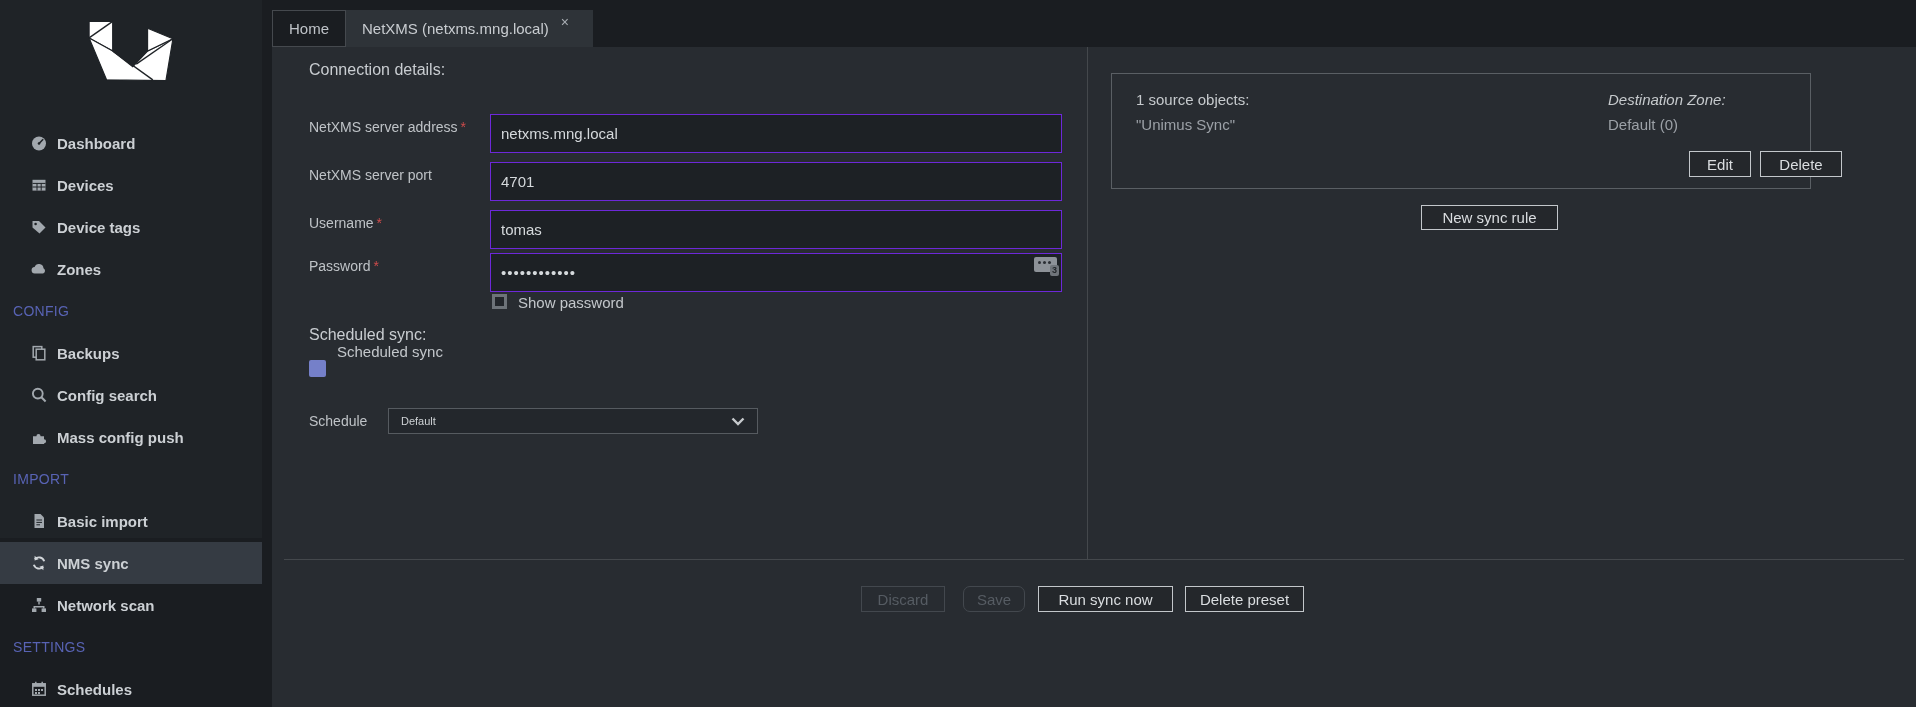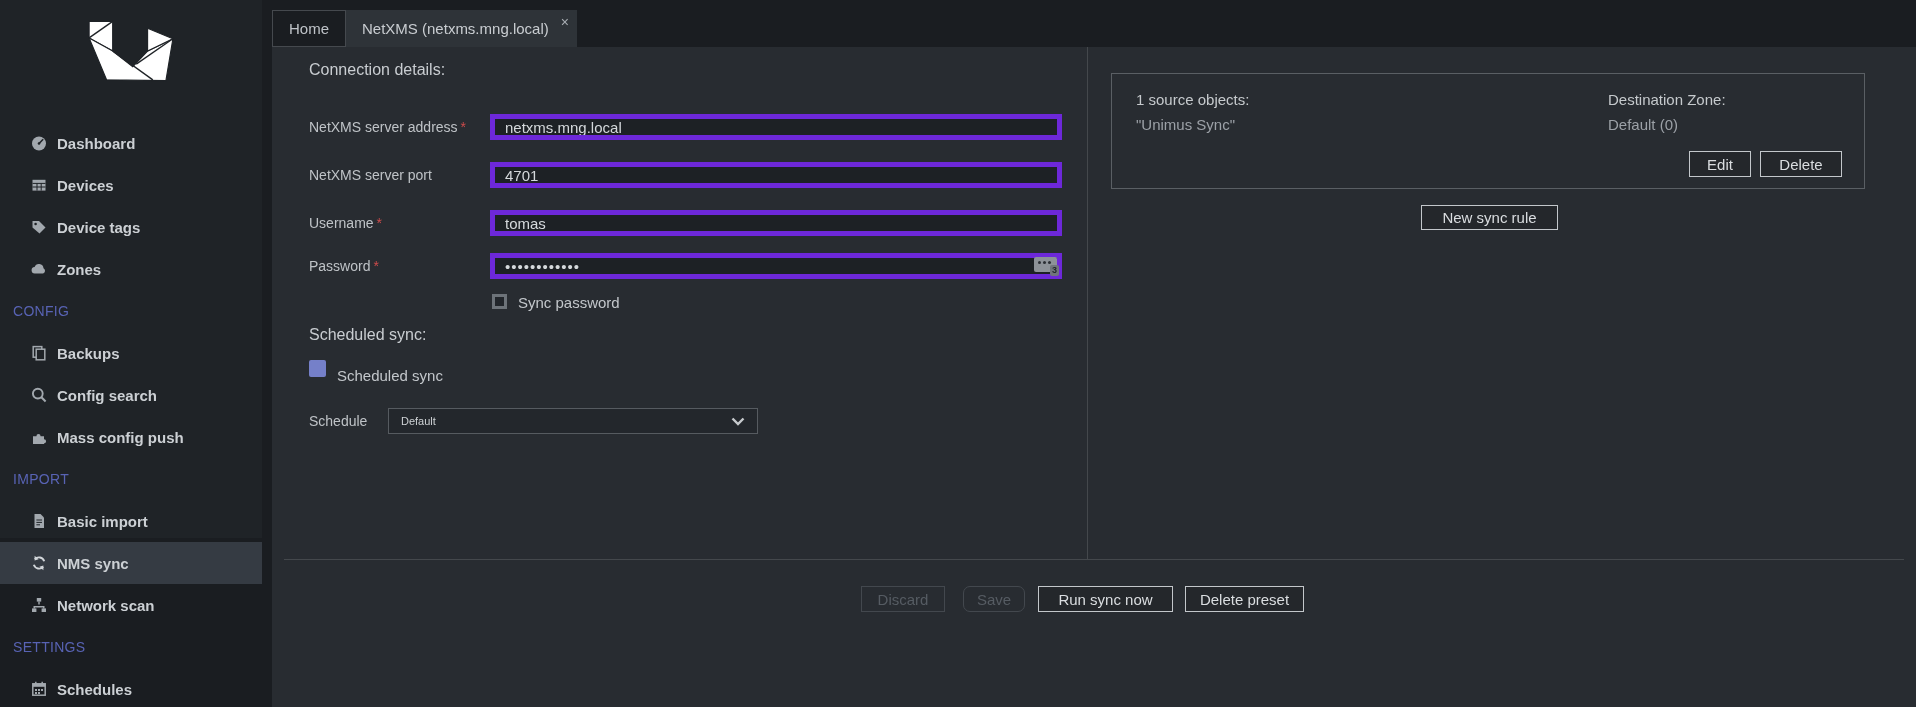--- a/index.html
+++ b/index.html
@@ -15,33 +15,33 @@
   .nav-item.active { background:#353b43; }
   .nav-icon { width:18px; height:18px; margin-left:30px; display:inline-flex; align-items:center; justify-content:center; flex:none; }
   .nav-icon svg { width:18px; height:18px; }
   .nav-label { margin-left:9px; font-size:15px; font-weight:600; color:#ccd0d4; }
   .nav-section { padding-left:13px; font-size:14px; color:#5863b4; letter-spacing:.3px; }
 
   
   .tabbar { position:absolute; left:272px; top:10px; height:37px; display:flex; }
   .tab { height:37px; display:flex; align-items:center; padding:0 16px; font-size:15px; color:#bfc3c8; cursor:pointer; }
   .tab.inactive { border:1px solid #45494e; }
-  .tab.active { background:#2e3338; color:#c9cdd1; padding-right:8px; }
+  .tab.active { background:#2e3338; color:#c9cdd1; padding-right:24px; }
   .tab-close { margin-left:12px; font-size:14px; color:#a9aeb4; transform:translateY(-7px); cursor:pointer; }
 
   
   .panel { position:absolute; left:272px; top:47px; width:1644px; height:660px; background:#282c31; }
   .vdivider { position:absolute; left:815px; top:0; width:1px; height:512px; background:#44484c; }
   .hdivider { position:absolute; left:12px; right:12px; top:512px; height:1px; background:#44484c; }
 
   .section-title { position:absolute; font-size:16px; color:#c9cdd1; }
   .field-label { position:absolute; font-size:14px; color:#bfc3c7; line-height:26px; }
   .req { color:#cc4b4b; margin-left:3px; }
 
-  .txt-input { position:absolute; left:218px; width:572px; height:26px; background:#1d2125; border:5px solid #6d28d9;
+  .txt-input { position:absolute; left:218px; width:572px; height:39px; background:#1d2125; border:1px solid #6d28d9;
                color:#d5d9dc; font-size:15px; padding:0 10px; font-family:inherit; outline:none; }
   .pw-wrap { position:absolute; left:218px; width:572px; height:26px; }
   .pw-wrap .txt-input { left:0; top:0; width:572px; letter-spacing:1px; }
   .pw-manager { position:absolute; right:5px; top:4px; width:23px; height:15px; background:#8d9298; border-radius:2px; cursor:pointer; }
   .pw-manager .dots { position:absolute; top:4px; left:4px; width:3px; height:3px; border-radius:50%; background:#2b2f34;
                       box-shadow:5px 0 0 #2b2f34, 10px 0 0 #2b2f34; }
   .pw-badge { position:absolute; right:-2px; bottom:-4px; background:#70757b; color:#23272b; font-size:9px; font-weight:700;
               padding:0 2px; border-radius:2px; line-height:11px; }
 
   .checkbox { position:absolute; width:15px; height:15px; background:#22262b; border:3px solid #6d7379; cursor:pointer; }
@@ -51,21 +51,21 @@
   .select { position:absolute; left:116px; width:370px; height:26px; background:#23272c; border:1px solid #565b60;
             display:flex; align-items:center; padding:0 12px; cursor:pointer; }
   .select-value { font-size:11px; color:#ced2d5; flex:1; }
   .select svg { width:14px; height:9px; flex:none; }
 
   .btn { position:absolute; height:26px; background:#24272b; border:1px solid #c3c7cb; color:#dadde0; font-size:15px;
          font-family:inherit; display:flex; align-items:center; justify-content:center; cursor:pointer; }
   .btn.disabled { border-color:#43484e; color:#565c63; background:transparent; cursor:default; }
 
   
-  .rule-card { position:absolute; left:839px; top:26px; width:754px; height:116px; border:1px solid #5a5f64; }
+  .rule-card { position:absolute; left:839px; top:26px; width:700px; height:116px; border:1px solid #5a5f64; }
   .card-text { position:absolute; font-size:15px; color:#c6cacd; }
   .card-text.dim { color:#9ca1a7; }
 </style>
 </head>
 <body>
 
 <div class="root">
 
   <div class="sidebar">
     <div class="logo-wrap">
@@ -259,41 +259,41 @@
     </div>
     <div class="pw-wrap" style="top:206px;">
       <input class="txt-input" value="••••••••••••" style="">
       <div class="pw-manager">
         <span class="dots"></span>
         <span class="pw-badge">3</span>
       </div>
     </div>
 
     <div class="checkbox" style="left:220px; top:247px;"></div>
-    <div class="chk-label" style="left:246px; top:247px;">Sync password</div>
+    <div class="chk-label" style="left:246px; top:247px;">Show password</div>
 
     <div class="section-title" style="left:37px; top:279px;">Scheduled sync:</div>
 
     <div class="checkbox checked" style="left:37px; top:313px;"></div>
-    <div class="chk-label" style="left:65px; top:320px;">Scheduled sync</div>
+    <div class="chk-label" style="left:65px; top:296px;">Scheduled sync</div>
 
     <div class="field-label" style="left:37px; top:361px;">
       <span>Schedule</span>
     </div>
     <div class="select" style="top:361px;">
       <span class="select-value">Default</span>
       <svg viewBox="0 0 14 9">
           <polyline points="1.5,1.5 7,7 12.5,1.5" fill="none" stroke="#c6cacd" stroke-width="2.4"></polyline>
         </svg>
     </div>
 
     <div class="rule-card">
       <div class="card-text" style="left:24px; top:17px;">1 source objects:</div>
       <div class="card-text dim" style="left:24px; top:42px;">"Unimus Sync"</div>
-      <div class="card-text" style="left:496px; top:17px;">Destination Zone:</div>
+      <div class="card-text" style="left:496px; top:17px;font-style:italic;">Destination Zone:</div>
       <div class="card-text dim" style="left:496px; top:42px;">Default (0)</div>
       <button class="btn" style="left:577px; top:77px; width:62px;">Edit</button>
       <button class="btn" style="left:648px; top:77px; width:82px;">Delete</button>
     </div>
 
     <button class="btn" style="left:1149px; top:158px; width:137px; height:25px;">New sync rule</button>
 
     <button class="btn disabled" style="left:589px; top:539px; width:84px;">Discard</button>
     <button class="btn disabled" style="left:691px; top:539px; width:62px;border-radius:7px;">Save</button>
     <button class="btn" style="left:766px; top:539px; width:135px;">Run sync now</button>

